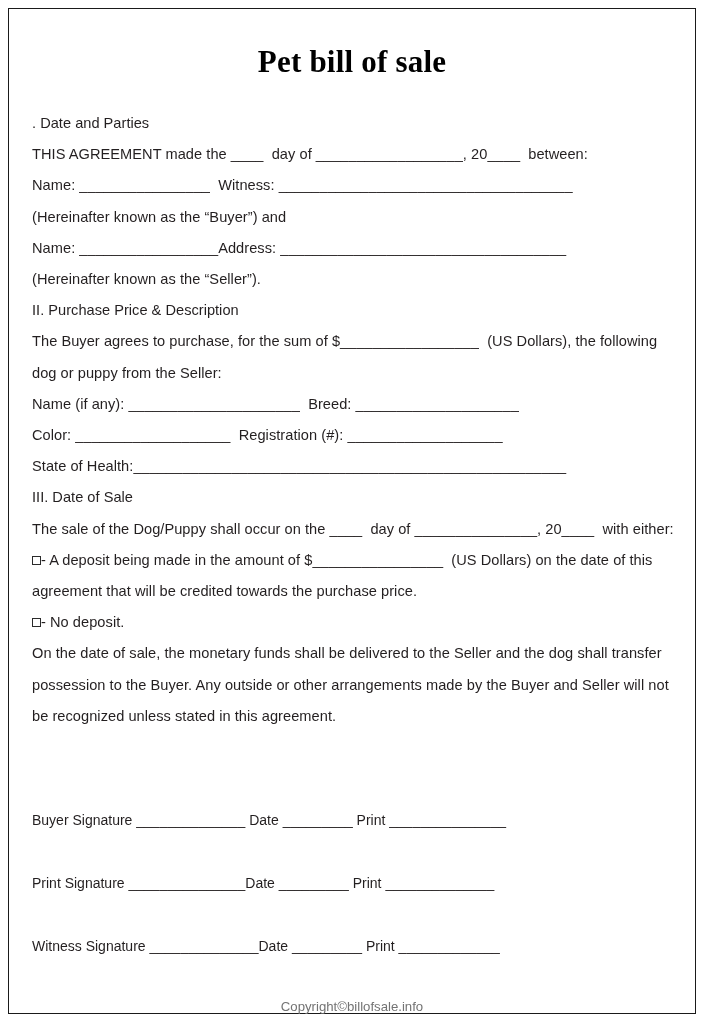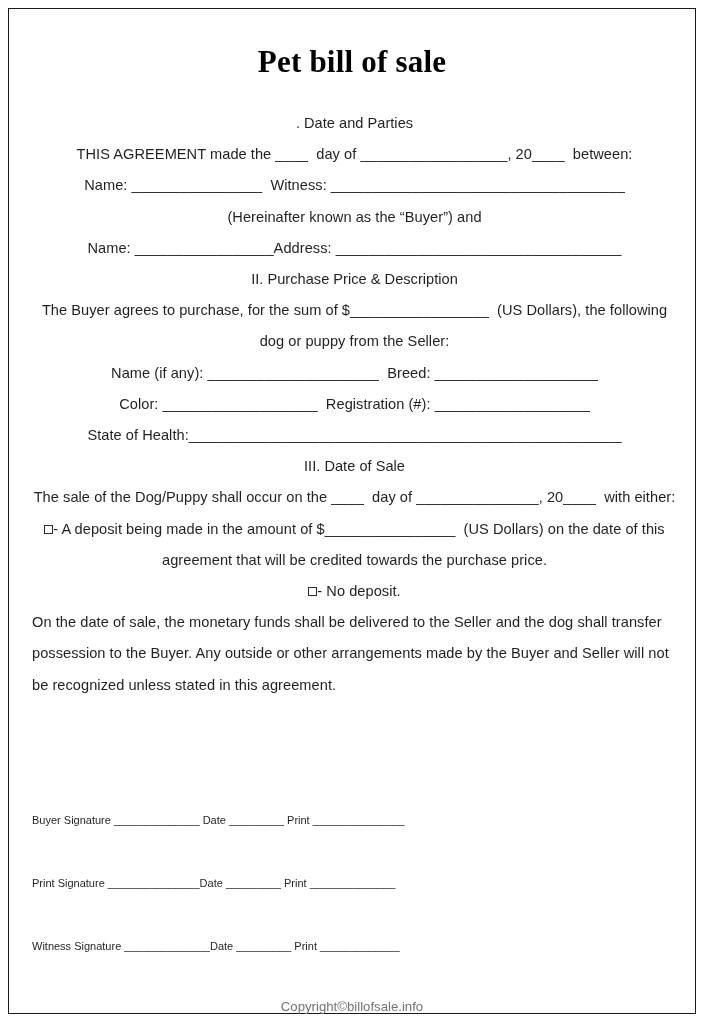--- a/index.html
+++ b/index.html
@@ -46,21 +46,20 @@
     top: 99px;
     width: 645px;
   }
 
   .line {
     font-size: 14.6px;
     line-height: 31.2px;
     white-space: pre-wrap;
     color: #231f20;
     letter-spacing: 0.05px;
-    text-align: center;
   }
 
   .line.heading {
     letter-spacing: 0.02px;
   }
 
   .para {
     font-size: 14.6px;
     line-height: 31.2px;
     color: #231f20;
@@ -77,21 +76,21 @@
     box-sizing: border-box;
   }
 
   #sig-block {
     position: absolute;
     left: 23px;
     top: 801px;
     width: 645px;
   }
   .sig-line {
-    font-size: 11px;
+    font-size: 14px;
     line-height: 20px;
     white-space: pre;
     color: #231f20;
     margin-bottom: 43px;
   }
   .sig-line:last-child { margin-bottom: 8px; }
 
   #footer {
     position: absolute;
     left: 0;
@@ -109,20 +108,21 @@
 
   <div id="doc-title">Pet bill of sale</div>
 
   <div id="body-block">
 
     <div class="line heading">. Date and Parties</div>
     <div class="line">THIS AGREEMENT made the ____  day of __________________, 20____  between:</div>
     <div class="line">Name: ________________  Witness: ____________________________________</div>
     <div class="line">(Hereinafter known as the “Buyer”) and</div>
     <div class="line">Name: _________________Address: ___________________________________</div>
+    <div class="line">(Hereinafter known as the “Seller”).</div>
 
     <div class="line heading">II. Purchase Price &amp; Description</div>
     <div class="line">The Buyer agrees to purchase, for the sum of $_________________  (US Dollars), the following</div>
     <div class="line">dog or puppy from the Seller:</div>
     <div class="line">Name (if any): _____________________  Breed: ____________________</div>
     <div class="line">Color: ___________________  Registration (#): ___________________</div>
     <div class="line">State of Health:_____________________________________________________</div>
 
     <div class="line heading">III. Date of Sale</div>
     <div class="line">The sale of the Dog/Puppy shall occur on the ____  day of _______________, 20____  with either:</div>

